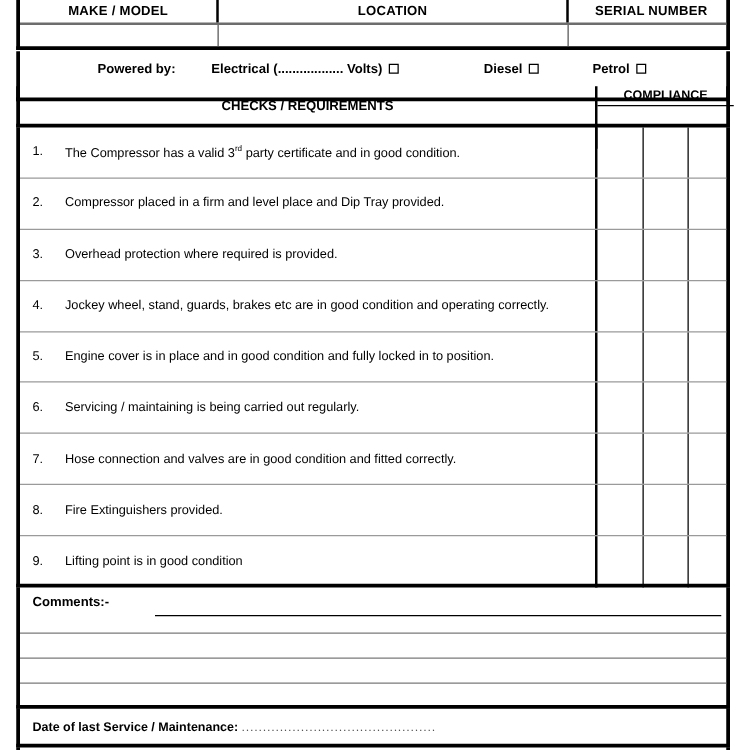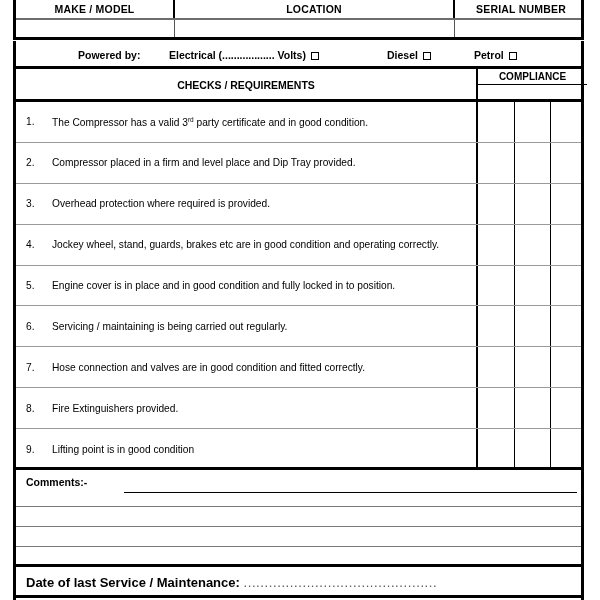--- a/index.html
+++ b/index.html
@@ -88,21 +88,21 @@
     white-space: nowrap;
     overflow: hidden;
   }
   #val-make   { left: 0px;   width: 157px; }
   #val-loc    { left: 159px; width: 278px; }
   #val-serial { left: 439px; width: 132px; }
 
   
   #powered-block {
     top: 41px;
-    height: 28px;
+    height: 40px;
     border-bottom: 3px solid #000;
   }
   .pw {
     position: absolute;
     top: 0;
     height: 28px;
     line-height: 28px;
     font-size: 10.5px;
     font-weight: bold;
     white-space: nowrap;
@@ -281,21 +281,21 @@
     top: 567px;
     height: 31px;
     border-bottom: 3px solid #000;
   }
   #date-label {
     position: absolute;
     left: 10px;
     top: 0;
     height: 15px;
     line-height: 31px;
-    font-size: 13px;
+    font-size: 10px;
     font-weight: bold;
     white-space: nowrap;
   }
   #date-dots {
     font-weight: normal;
     color: #555;
     letter-spacing: .6px;
   }
   #date-value {
     position: absolute;

